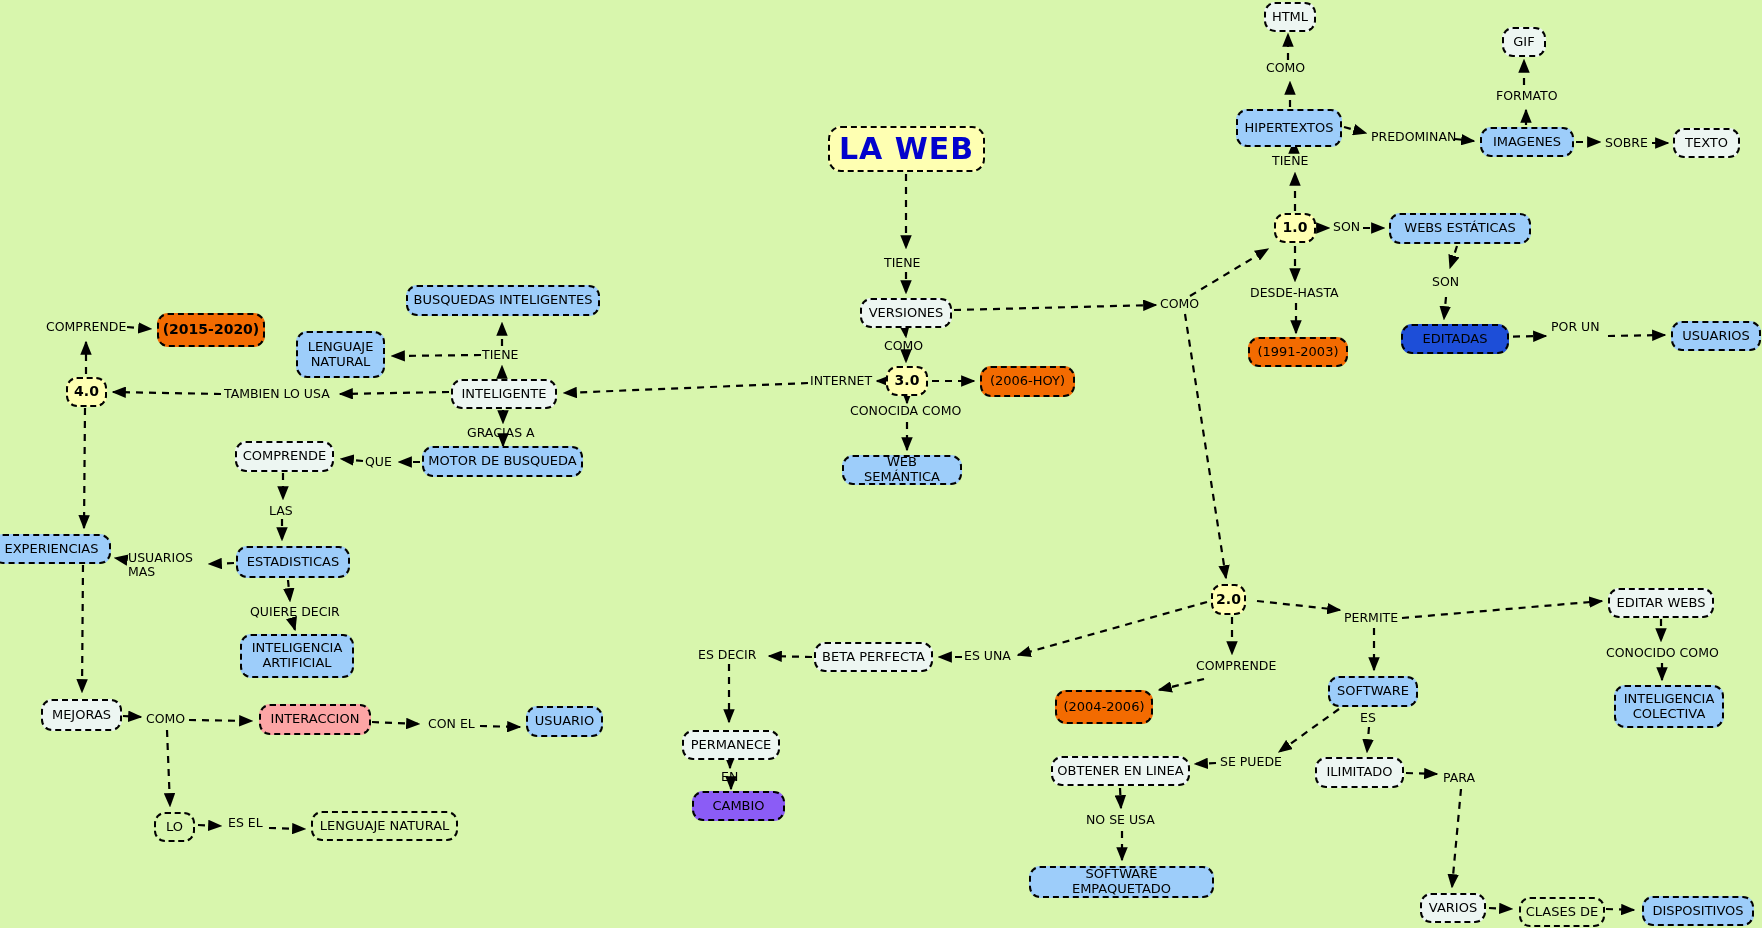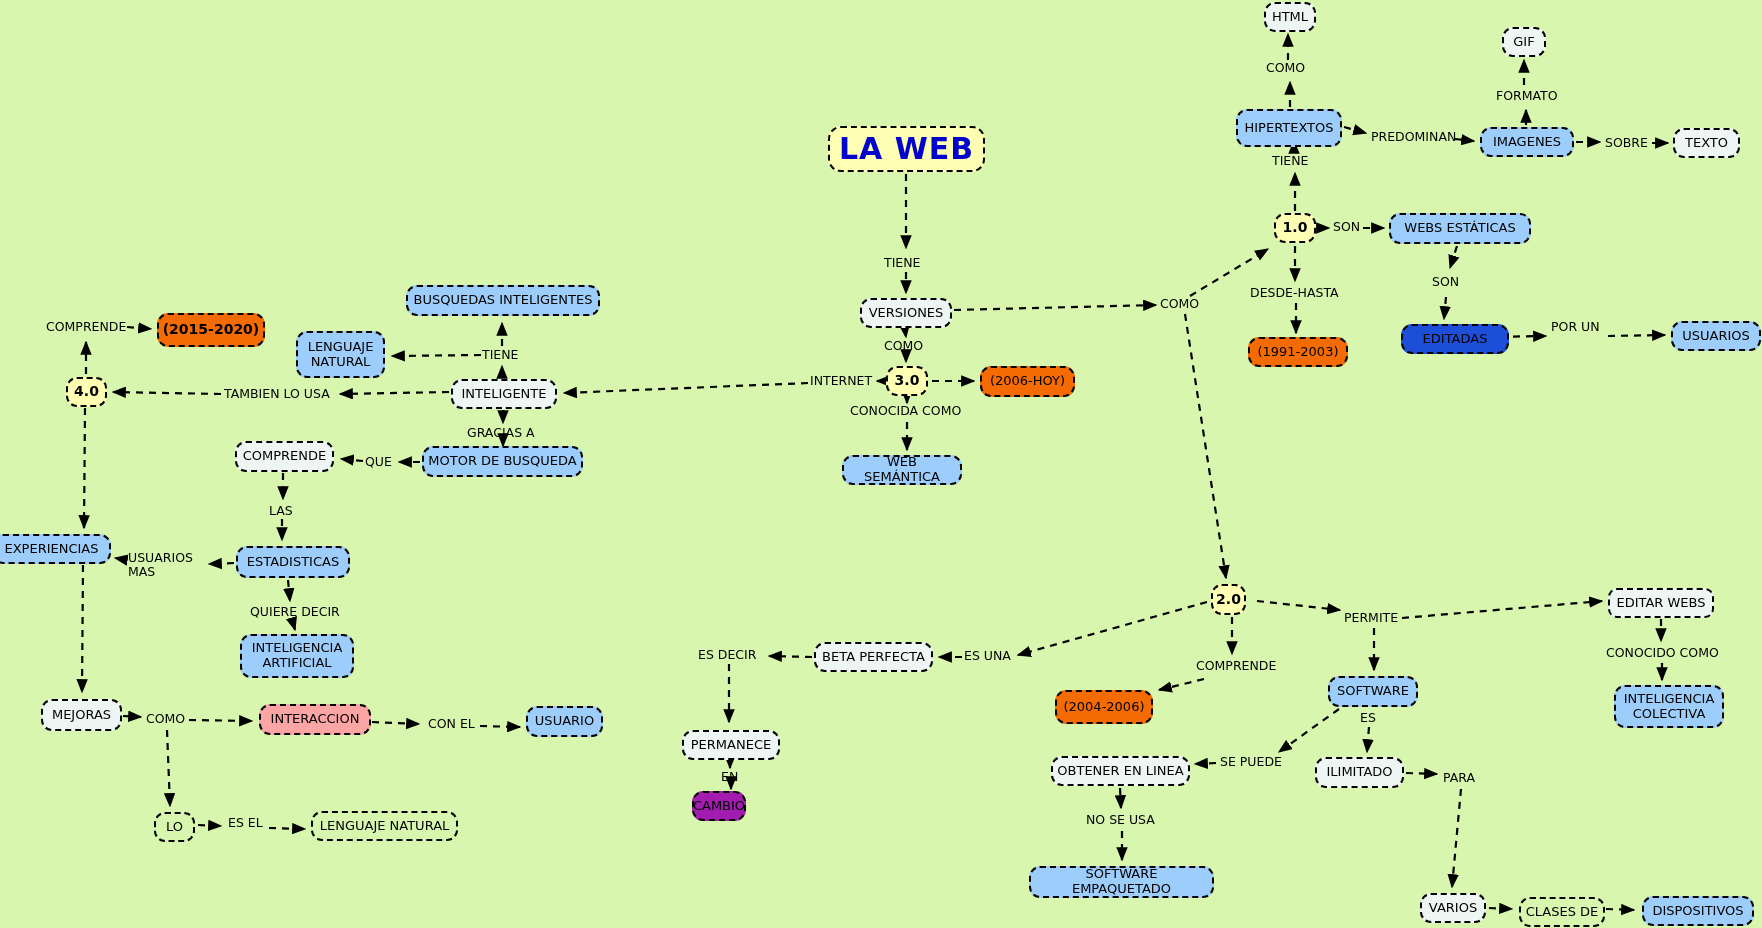--- a/index.html
+++ b/index.html
@@ -134,31 +134,31 @@
   <div class="node" style="left: 236px; top: 546px; width: 114px; height: 32px; background: rgb(157, 205, 250);">ESTADISTICAS</div>
   <div class="node" style="left: -8px; top: 534px; width: 119px; height: 30px; background: rgb(157, 205, 250);">EXPERIENCIAS</div>
   <div class="node" style="left: 240px; top: 634px; width: 114px; height: 44px; background: rgb(157, 205, 250);">INTELIGENCIA ARTIFICIAL</div>
   <div class="node" style="left: 41px; top: 699px; width: 81px; height: 32px; background: rgb(237, 246, 242);">MEJORAS</div>
   <div class="node" style="left: 259px; top: 704px; width: 112px; height: 31px; background: #fca5a5;">INTERACCION</div>
   <div class="node" style="left: 526px; top: 706px; width: 77px; height: 31px; background: rgb(157, 205, 250);">USUARIO</div>
   <div class="node plain" style="left:154px;top:812px;width:41px;height:26px">LO</div>
   <div class="node plain" style="left:311px;top:811px;width:147px;height:30px">LENGUAJE NATURAL</div>
   <div class="node" style="left: 814px; top: 642px; width: 119px; height: 30px; background: rgb(237, 246, 242);">BETA PERFECTA</div>
   <div class="node" style="left: 682px; top: 730px; width: 98px; height: 30px; background: rgb(237, 246, 242);">PERMANECE</div>
-  <div class="node" style="left: 692px; top: 791px; width: 54px; height: 29px; background: #a21caf;">CAMBIO</div>
+  <div class="node" style="left: 692px; top: 791px; width: 93px; height: 29px; background: #8b5cf6;">CAMBIO</div>
   <div class="node bold" style="left: 1211px; top: 584px; width: 35px; height: 31px; background: rgb(254, 255, 178);">2.0</div>
   <div class="node" style="left: 1055px; top: 690px; width: 98px; height: 34px; background: rgb(243, 107, 1);">(2004-2006)</div>
   <div class="node" style="left: 1328px; top: 676px; width: 90px; height: 31px; background: rgb(157, 205, 250);">SOFTWARE</div>
   <div class="node" style="left: 1315px; top: 757px; width: 89px; height: 31px; background: rgb(237, 246, 242);">ILIMITADO</div>
   <div class="node" style="left: 1051px; top: 756px; width: 139px; height: 30px; background: rgb(237, 246, 242);">OBTENER EN LINEA</div>
   <div class="node" style="left: 1029px; top: 866px; width: 185px; height: 32px; background: rgb(157, 205, 250);">SOFTWARE EMPAQUETADO</div>
   <div class="node" style="left: 1420px; top: 893px; width: 66px; height: 29px; background: rgb(237, 246, 242);">VARIOS</div>
   <div class="node plain" style="left:1519px;top:897px;width:86px;height:29px">CLASES DE</div>
   <div class="node" style="left: 1642px; top: 896px; width: 112px; height: 28px; background: rgb(157, 205, 250);">DISPOSITIVOS</div>
-  <div class="node" style="left: 1608px; top: 588px; width: 106px; height: 29px; background: rgb(237, 246, 242); border-radius: 9px;">EDITAR WEBS</div>
+  <div class="node" style="left: 1608px; top: 588px; width: 106px; height: 29px; background: rgb(237, 246, 242);">EDITAR WEBS</div>
   <div class="node" style="left: 1614px; top: 685px; width: 110px; height: 43px; background: rgb(157, 205, 250);">INTELIGENCIA COLECTIVA</div>
 
   <div class="lbl" style="left:884px;top:256px;width:46px">TIENE</div>
   <div class="lbl" style="left:884px;top:339px;width:46px">COMO</div>
   <div class="lbl" style="left:810px;top:374px;width:70px">INTERNET</div>
   <div class="lbl" style="left:850px;top:404px;width:116px">CONOCIDA COMO</div>
   <div class="lbl" style="left:1160px;top:297px;width:46px">COMO</div>
   <div class="lbl" style="left:1266px;top:61px;width:48px">COMO</div>
   <div class="lbl" style="left:1272px;top:154px;width:46px">TIENE</div>
   <div class="lbl" style="left:1371px;top:130px;width:82px">PREDOMINAN</div>

